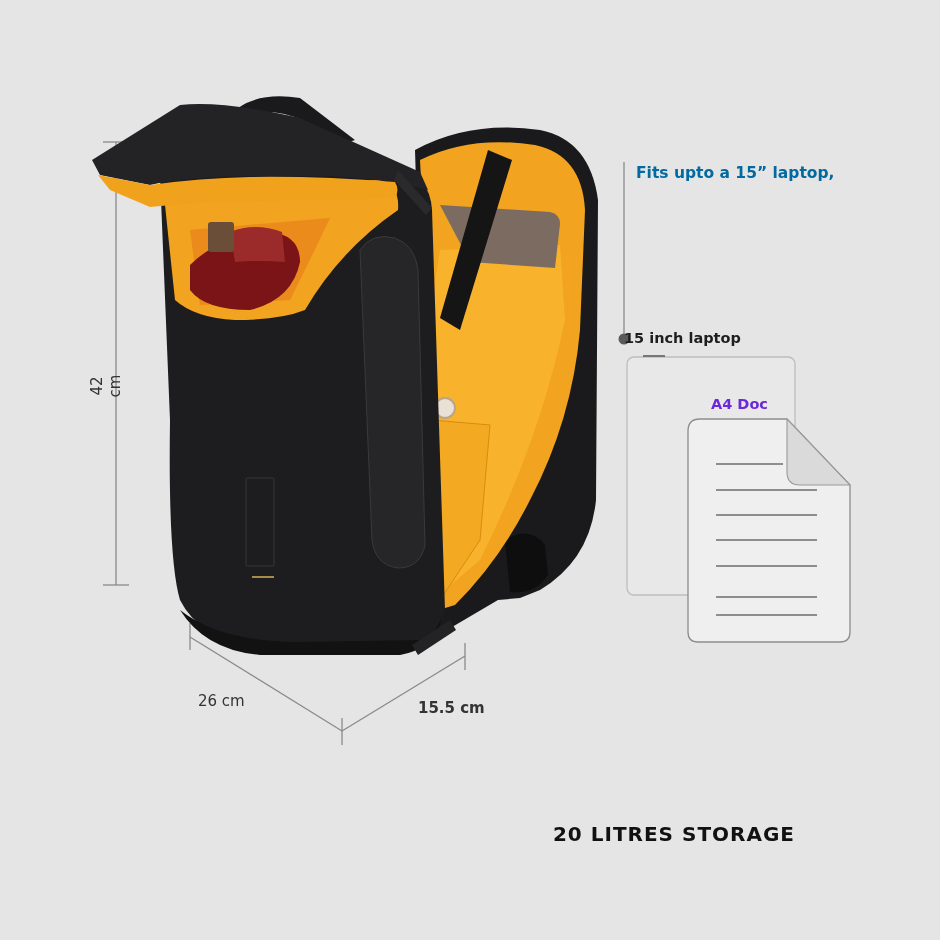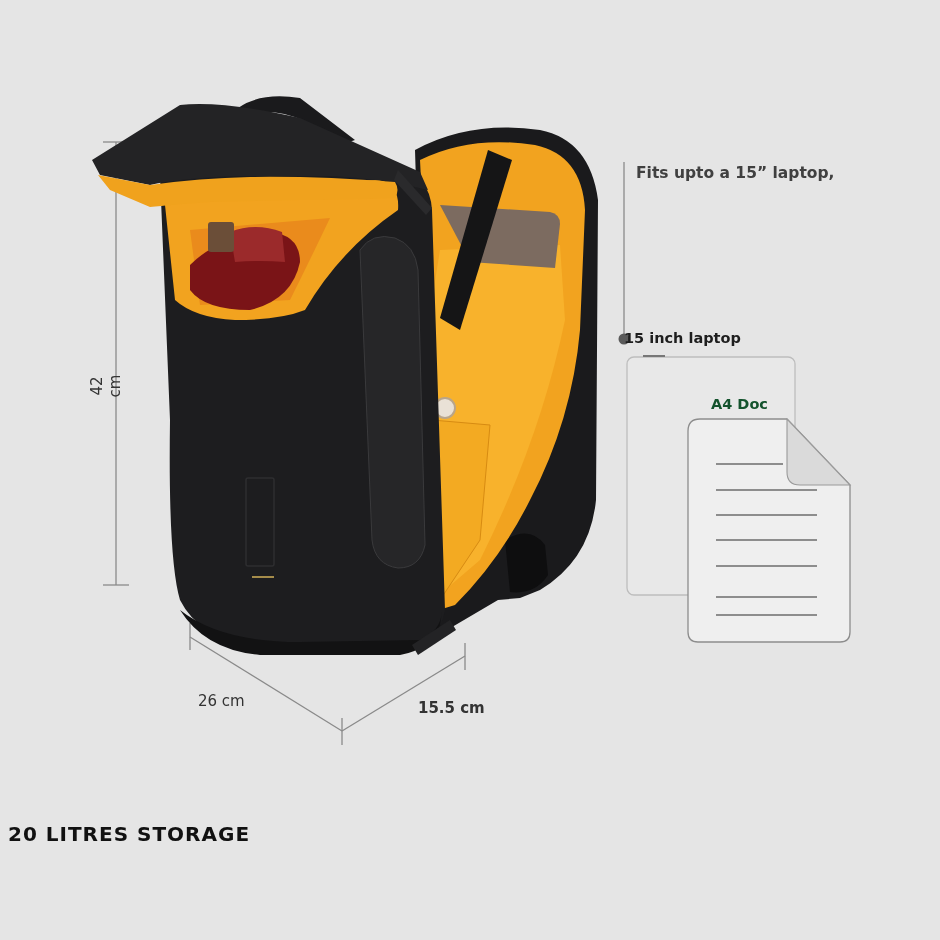--- a/index.html
+++ b/index.html
@@ -7,29 +7,29 @@
     width: 940px; height: 940px; overflow: hidden;
     background: #e5e5e5;
     font-family: "DejaVu Sans", sans-serif;
     position: relative;
   }
   .abs { position: absolute; }
   .dim-text {
     font-family: "DejaVu Sans", sans-serif;
     font-size: 15px; color: #333; font-weight: 400;
   }
-  #fits-text { left: 636px; top: 161px; font-size: 15.5px; line-height: 24px; font-weight: 600; color: #404040; }
+  #fits-text { left: 636px; top: 161px; font-size: 15.5px; line-height: 24px; font-weight: 600; color: #0369a1; }
   #laptop-label { left: 624px; top: 330px; font-size: 14.5px; font-weight: 600; color: #1e1e1e; }
-  #a4-label { left: 711px; top: 396px; font-size: 14.5px; font-weight: 700; color: #14532d; }
+  #a4-label { left: 711px; top: 396px; font-size: 14.5px; font-weight: 700; color: #6d28d9; }
   #height-label { left: 84px; top: 368px; transform: rotate(-90deg); transform-origin: center; width: 44px; text-align: center; }
   #width-label { left: 198px; top: 692px; }
   #depth-label { left: 418px; top: 699px; font-weight: bold; }
   #title {
-    left: 0; width: 795px; top: 822px; text-align: left;
-    font-size: 20px; font-weight: 700; letter-spacing: 1px; color: #111; margin-left: 8px;
+    left: 0; width: 795px; top: 822px; text-align: right;
+    font-size: 20px; font-weight: 700; letter-spacing: 1px; color: #111;
   }
   svg { position: absolute; left: 0; top: 0; }
 </style>
 </head>
 <body>
 
 <svg width="940" height="940" viewBox="0 0 940 940">
 
   <g stroke="#8a8a8a" stroke-width="1.3">
     <line x1="116" y1="142" x2="116" y2="585"></line>

